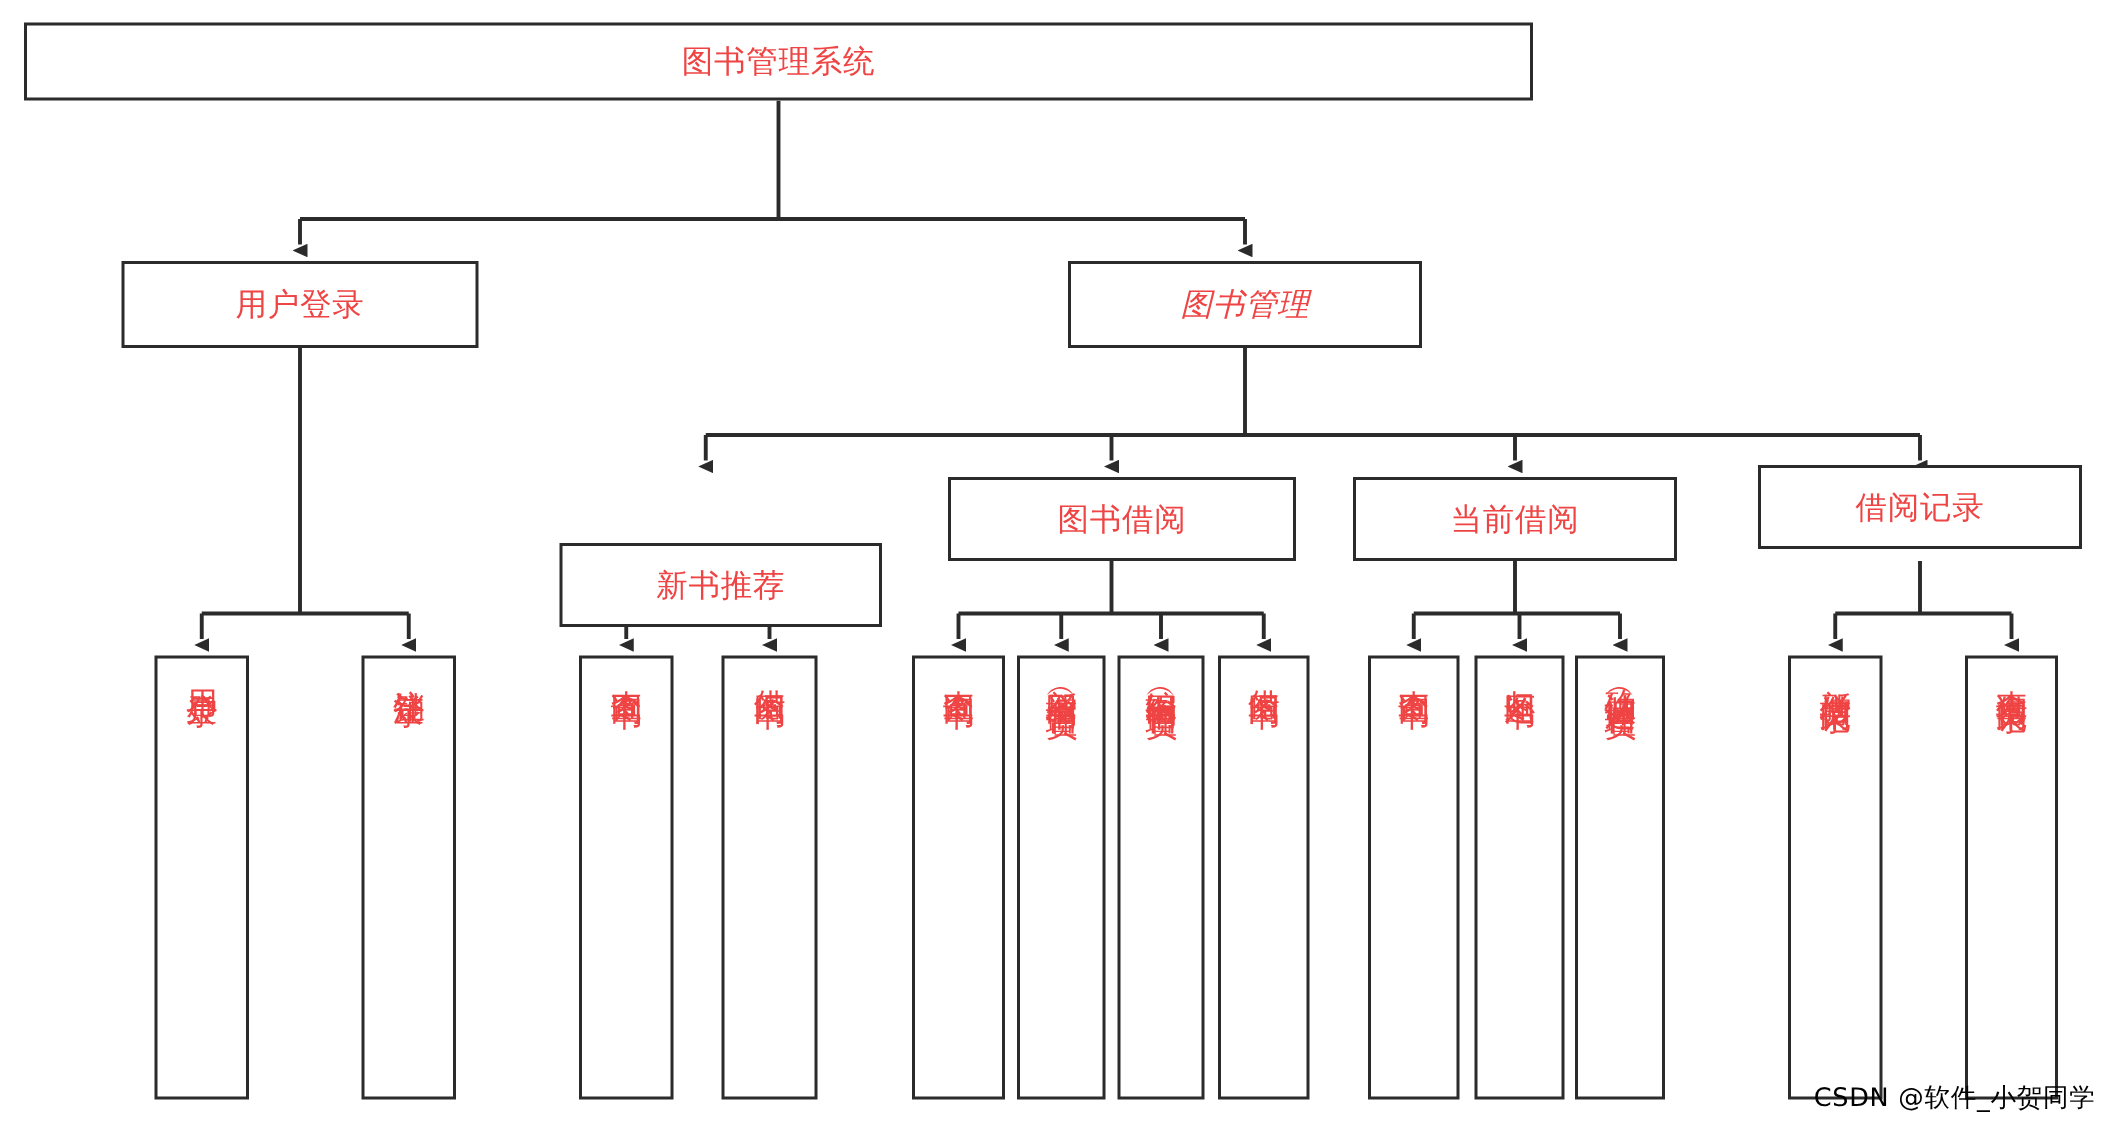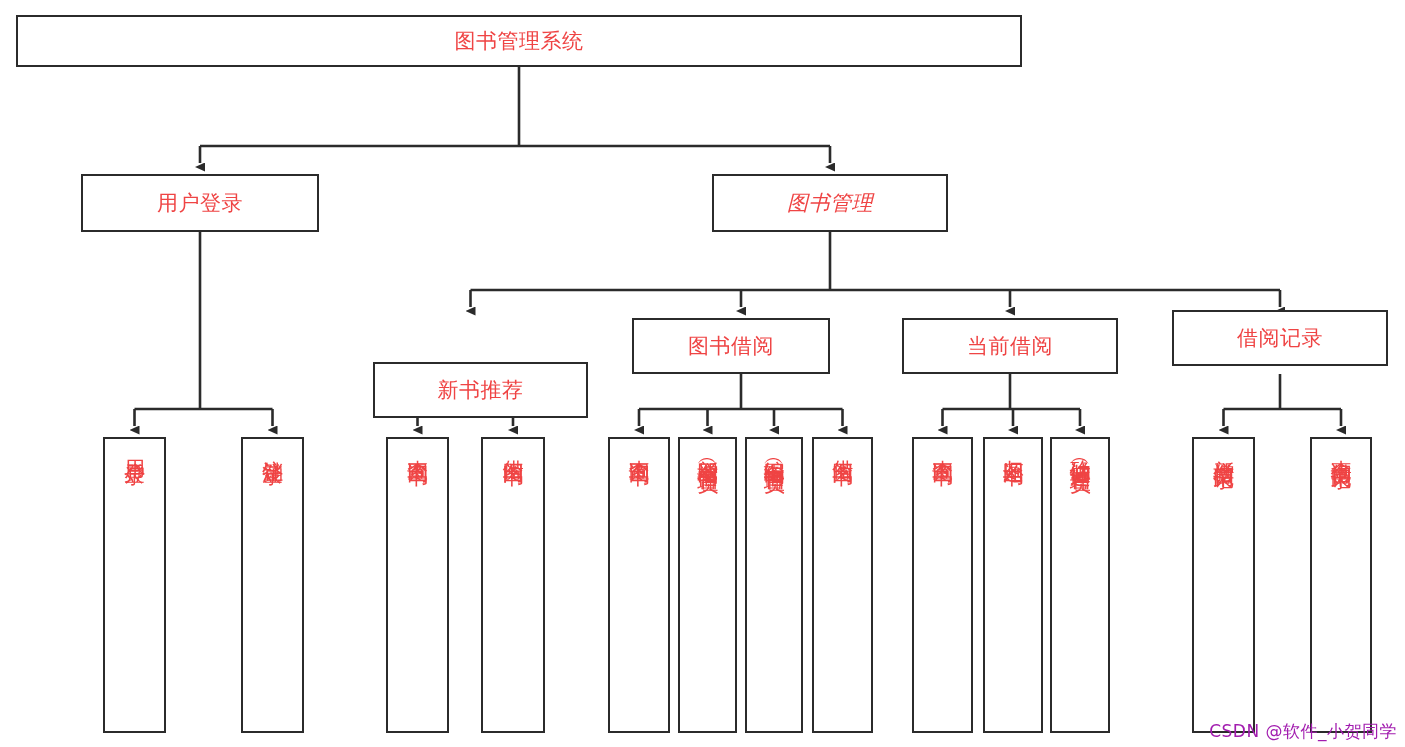--- a/index.html
+++ b/index.html
@@ -60,21 +60,21 @@
     font-size: 21px;
     line-height: 1.06;
     letter-spacing: 2px;
     white-space: nowrap;
   }
   .watermark {
     position: absolute;
     right: 8px;
     bottom: 4px;
     font-size: 17px;
-    color: #a21caf;
+    color: #000000;
     letter-spacing: 0.5px;
     z-index: 5;
     white-space: nowrap;
   }
 </style>
 </head>
 <body>
 
 <div id="canvas">
   <svg id="edges" viewBox="0 0 1405 747" xmlns="http://www.w3.org/2000/svg">
@@ -126,21 +126,21 @@
       </div>
       <div class="node horiz" style="left: 81px; top: 174px; width: 238px; height: 58px;">
         <span class="label">用户登录</span>
       </div>
       <div class="node horiz" style="left: 712px; top: 174px; width: 236px; height: 58px; font-style: italic;">
         <span class="label">图书管理</span>
       </div>
       <div class="node horiz" style="left: 373px; top: 318px; width: 215px; height: 56px; margin-top: 44px;">
         <span class="label">新书推荐</span>
       </div>
-      <div class="node horiz" style="left: 632px; top: 318px; width: 198px; height: 56px;">
+      <div class="node horiz" style="left: 632px; top: 318px; width: 232px; height: 56px;">
         <span class="label">图书借阅</span>
       </div>
       <div class="node horiz" style="left: 902px; top: 318px; width: 216px; height: 56px; font-family: Liberation Serif, serif;">
         <span class="label">当前借阅</span>
       </div>
       <div class="node horiz" style="left: 1172px; top: 310px; width: 216px; height: 56px;">
         <span class="label">借阅记录</span>
       </div>
       <div class="node vert" style="left: 103px; top: 437px; width: 63px; height: 296px;">
         <span class="label">用户登录</span>

